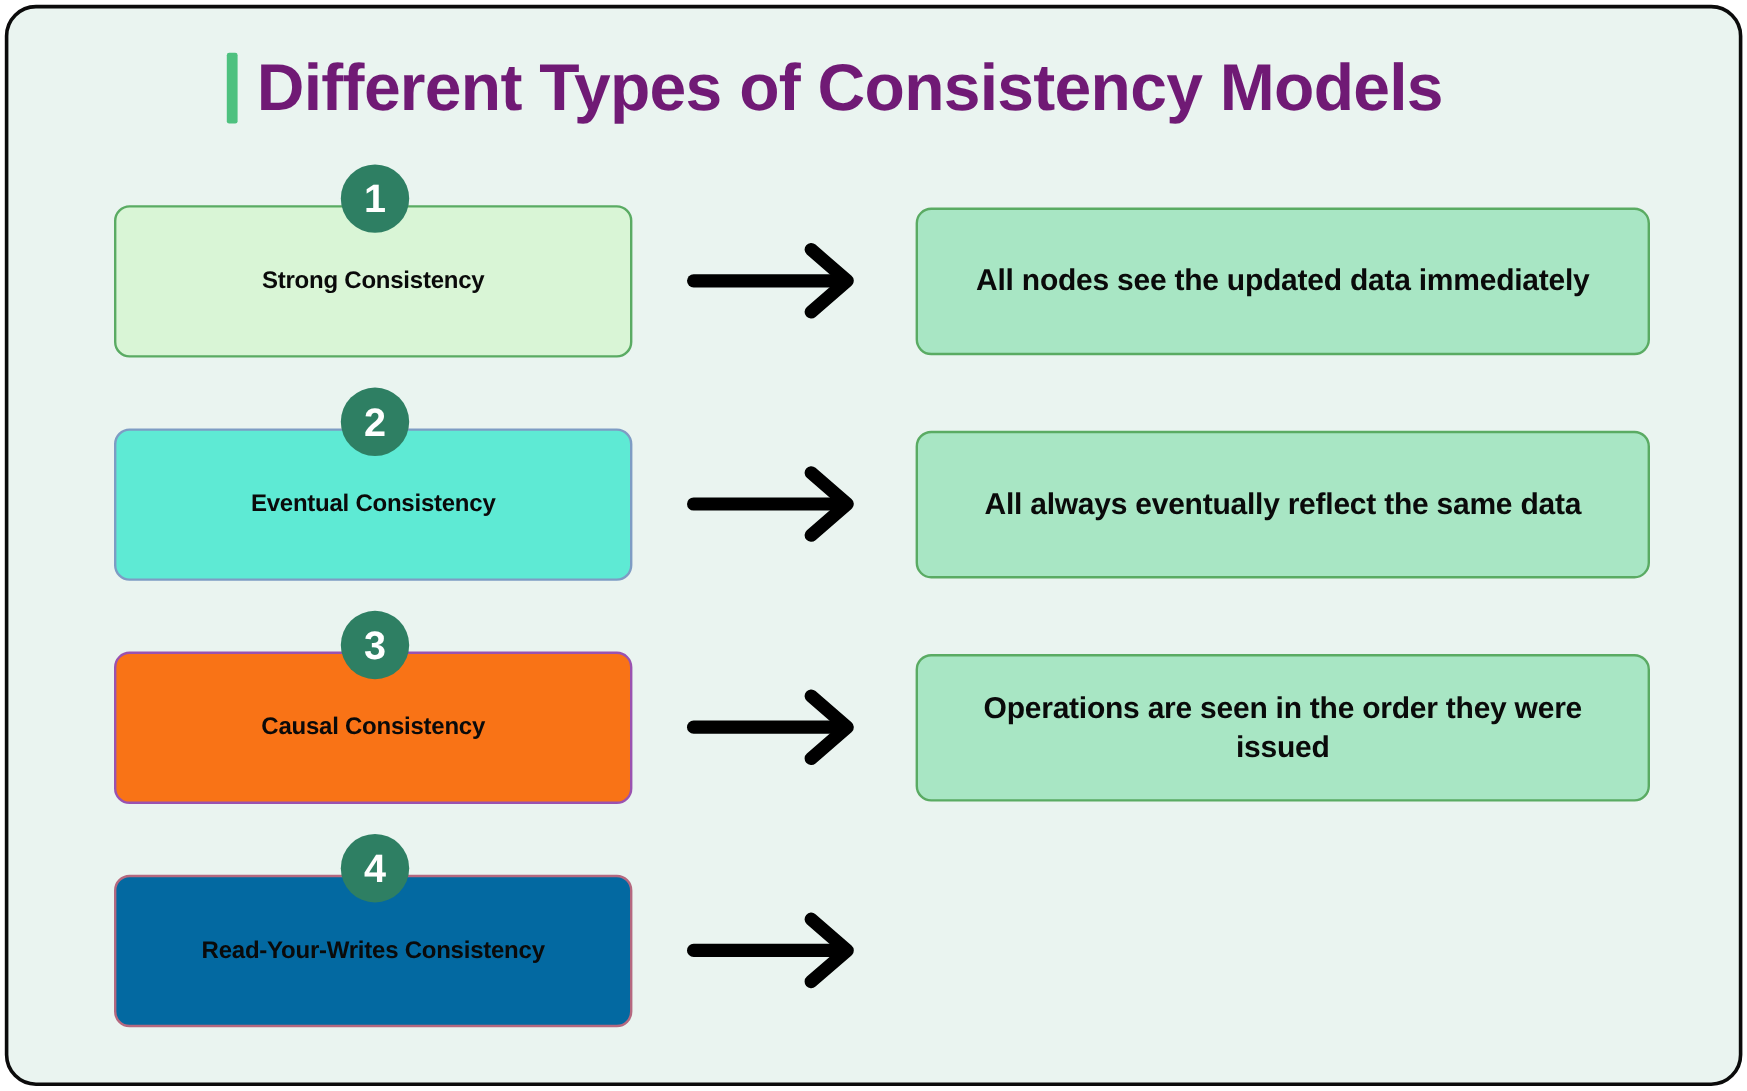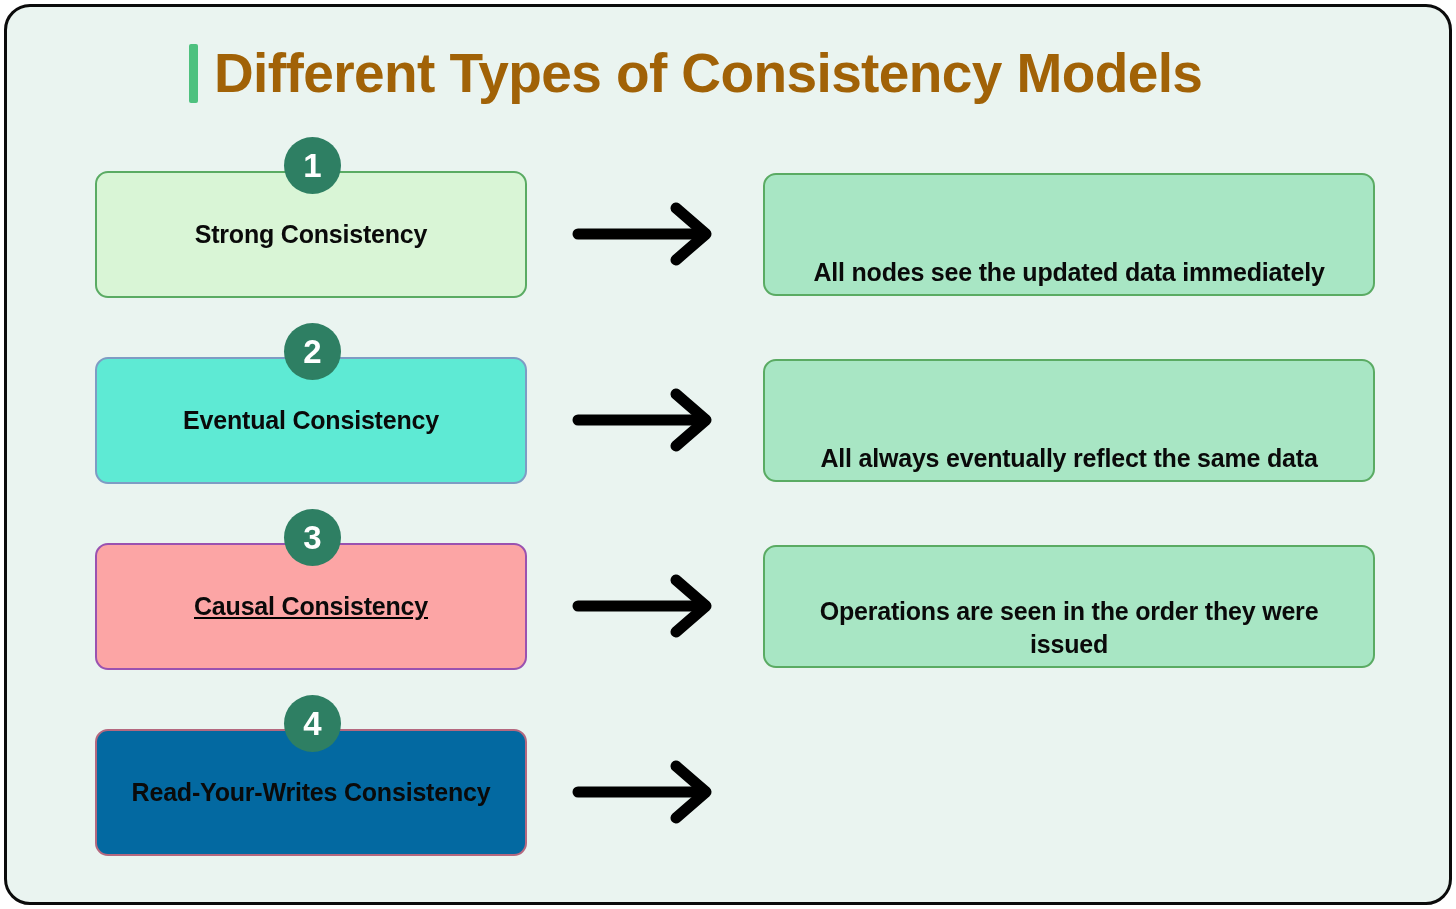--- a/index.html
+++ b/index.html
@@ -39,21 +39,21 @@
     height: 59px;
     background: #4ec17f;
     border-radius: 2px;
     flex: none;
   }
   #page-title {
     margin-left: 16px;
     font-size: 55px;
     font-weight: 700;
     letter-spacing: -0.6px;
-    color: #a16207;
+    color: #701a75;
     white-space: nowrap;
     line-height: 1;
   }
 
   
   .row {
     position: absolute;
     left: 0;
     width: 100%;
     height: 186px;
@@ -92,30 +92,30 @@
     border-radius: 13px;
     border: 2px solid #000;
     display: flex;
     align-items: center;
     justify-content: center;
     text-align: center;
     padding: 6px 18px;
     z-index: 1;
   }
   .left-box .label {
-    font-size: 25px;
+    font-size: 20px;
     font-weight: 700;
     color: #0a0a0a;
     line-height: 1.32;
     letter-spacing: -0.2px;
   }
 
   .lb-green  { background: #d9f5d6; border-color: #5aab63; }
   .lb-blue   { background: #5eead4; border-color: #7e9cc4; }
-  .lb-purple { background: #fca5a5; border-color: #9a52b0; text-decoration: underline; }
+  .lb-purple { background: #f97316; border-color: #9a52b0; }
   .lb-pink   { background: #0369a1; border-color: #b5687f; }
 
   
   .arrow {
     position: absolute;
     left: 565px;
     top: 68px;
     width: 145px;
     height: 66px;
     z-index: 2;
@@ -126,21 +126,21 @@
   .right-box {
     position: absolute;
     left: 756px;
     top: 40px;
     width: 612px;
     height: 123px;
     border-radius: 13px;
     background: #a8e6c4;
     border: 2px solid #5aab63;
     display: flex;
-    align-items: flex-end;
+    align-items: center;
     justify-content: center;
     text-align: center;
     padding: 6px 16px;
     z-index: 1;
   }
   .right-box .desc {
     font-size: 25px;
     font-weight: 700;
     color: #0a0a0a;
     line-height: 1.3;

